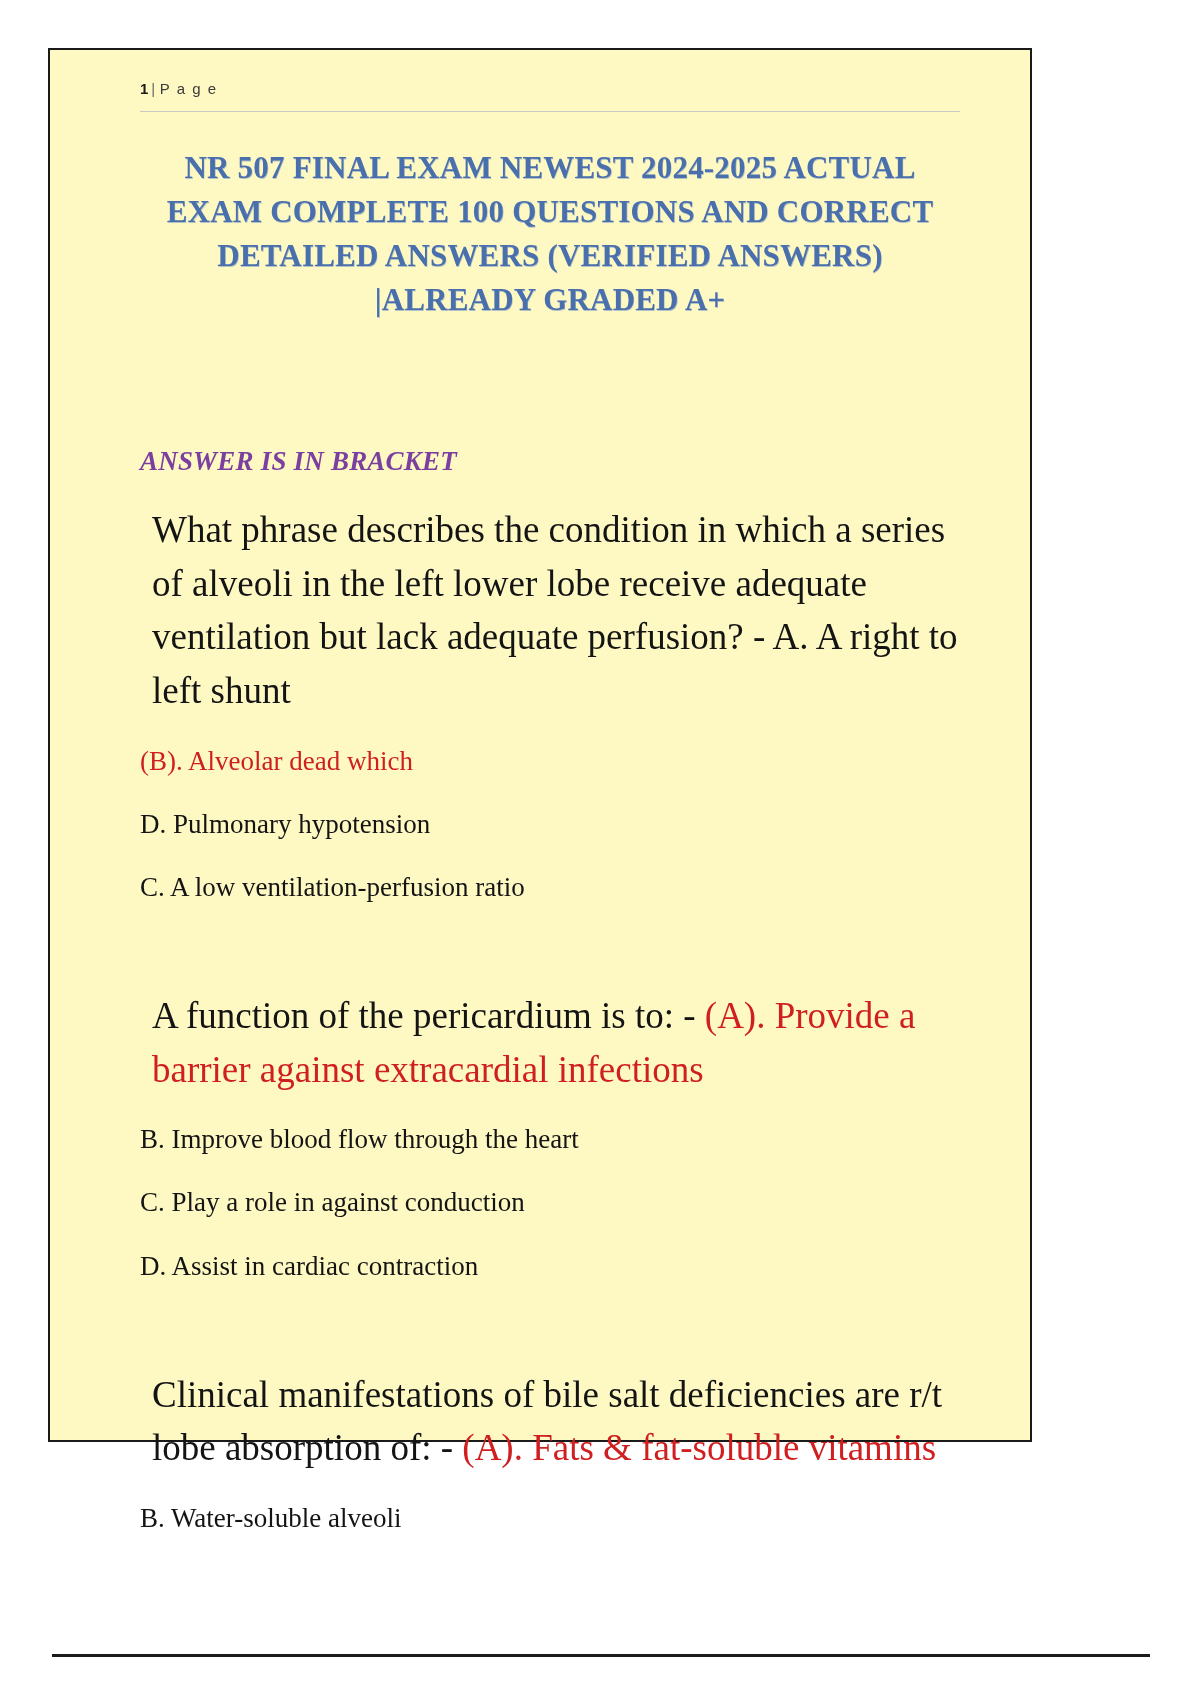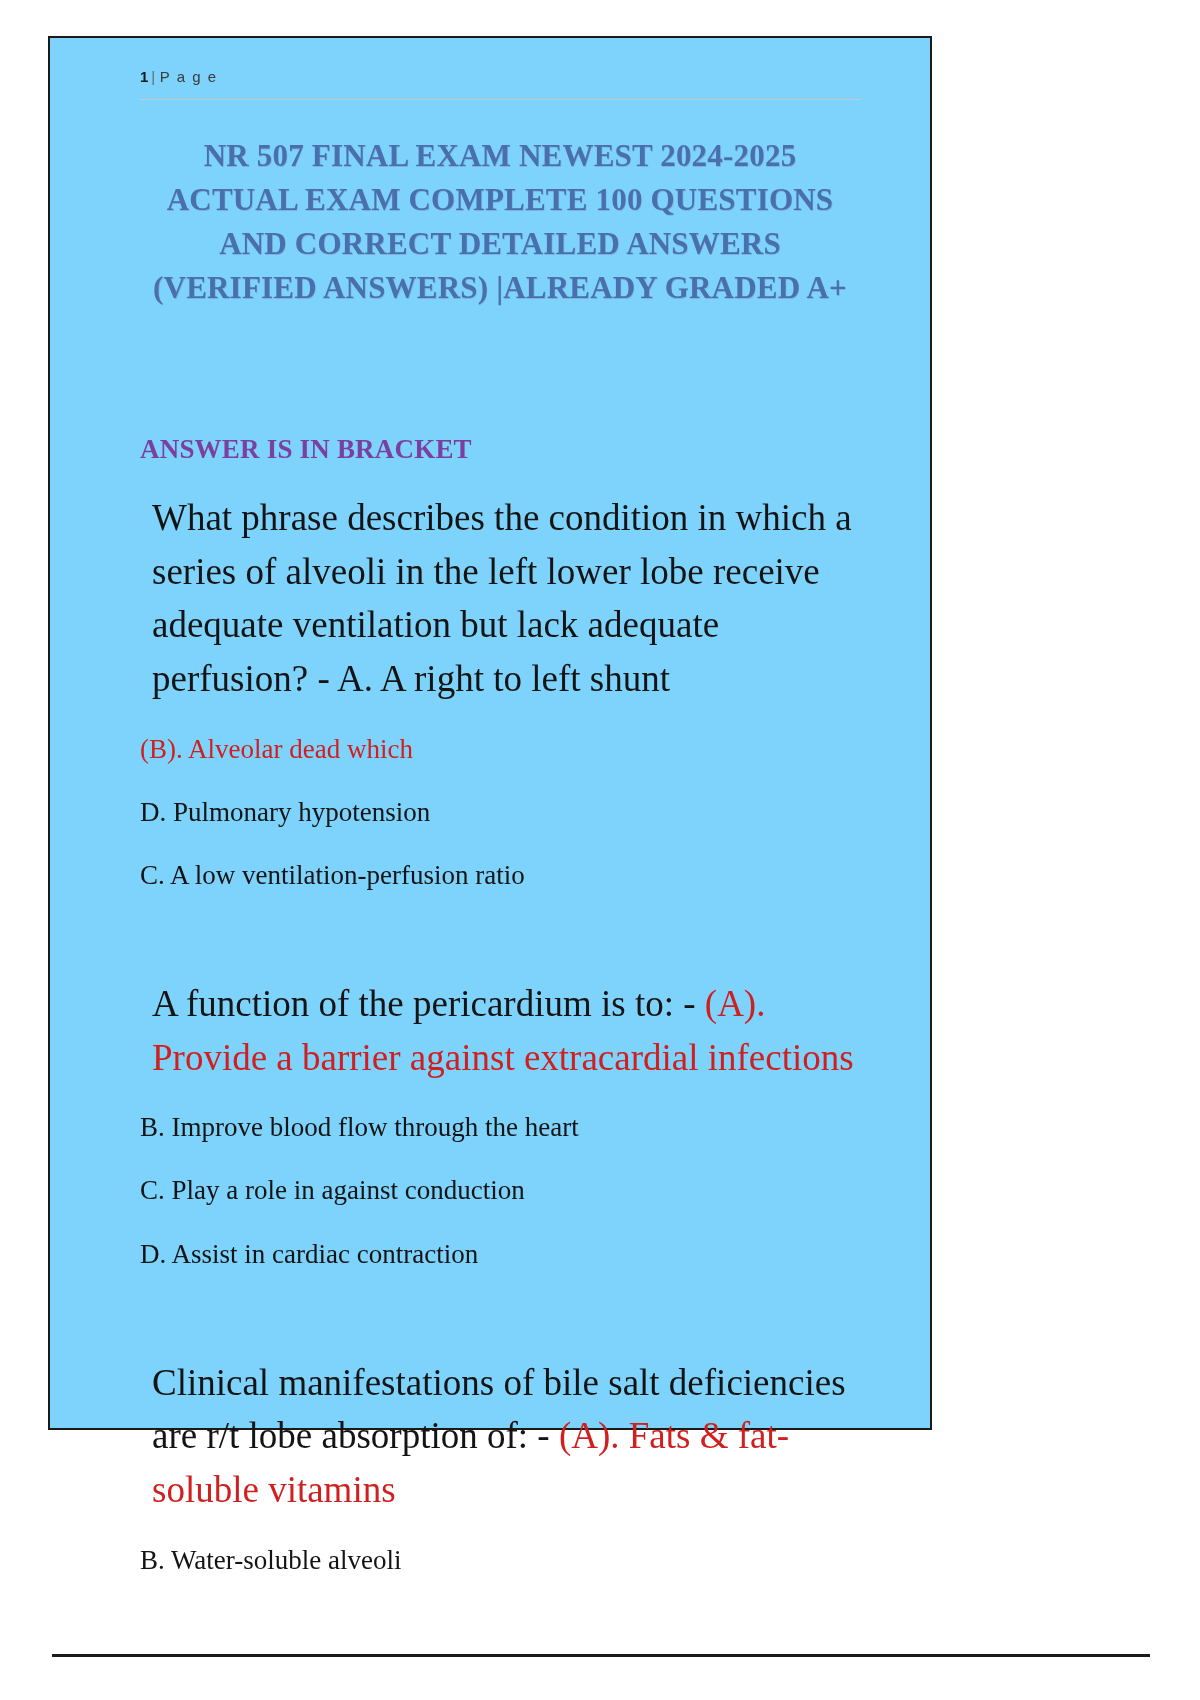--- a/index.html
+++ b/index.html
@@ -12,24 +12,24 @@
     height: 1700px;
     font-family: "Liberation Serif", serif;
     color: #1a1a1a;
     position: relative;
     overflow: hidden;
   }
 
   .page-sheet {
     position: absolute;
     left: 48px;
-    top: 36px;
-    width: 884px;
+    top: 48px;
+    width: 984px;
     height: 1394px;
-    background: #7dd3fc;
+    background: #fef9c3;
     border: 2px solid #1a1a1a;
     box-sizing: border-box;
   }
 
   .page-inner {
     padding: 30px 70px 0 90px;
     box-sizing: border-box;
     height: 100%;
   }
 
@@ -68,20 +68,21 @@
   .spacer-after-title {
     height: 120px;
   }
 
   .answer-note {
     font-weight: bold;
     font-size: 27px;
     color: #7b3fa0;
     margin: 0 0 26px 0;
     letter-spacing: 0.2px;
+    font-style: italic;
   }
 
   .q-block {
     margin: 0 0 26px 0;
   }
 
   .q-text {
     font-size: 37px;
     line-height: 1.45;
     margin: 0 0 24px 12px;

